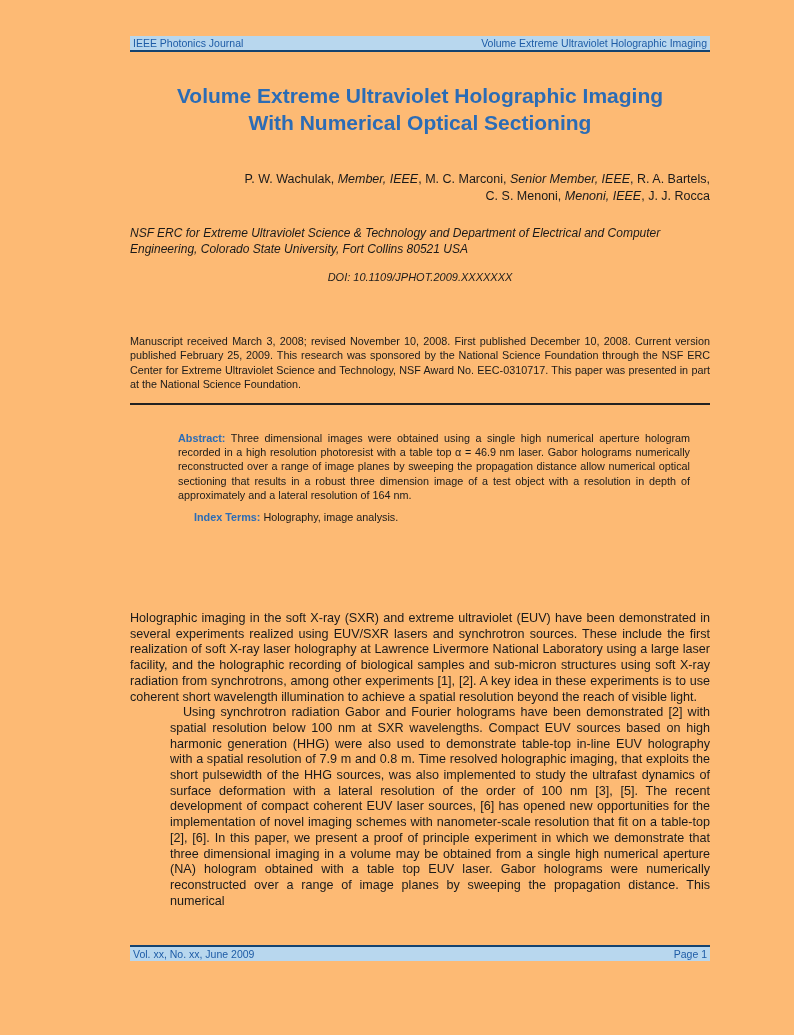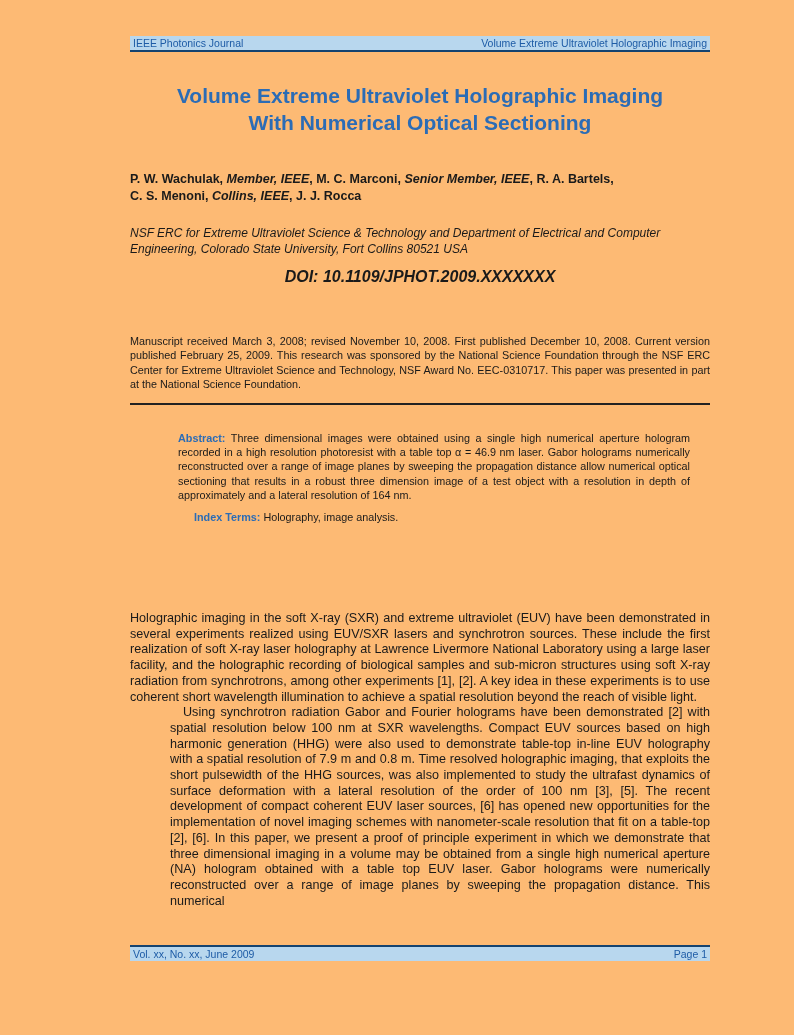--- a/index.html
+++ b/index.html
@@ -25,31 +25,31 @@
   }
   .header-bar{top:36px;border-bottom:2px solid var(--color-bar_border);}
   .footer-bar{top:945px;border-top:2px solid var(--color-bar_border);}
   .paper-title{
     position:absolute;left:107px;width:626px;top:82px;
     text-align:center;font-size:21px;font-weight:bold;line-height:27px;
     color:var(--color-accent);white-space:pre-line;
   }
   .authors{
     position:absolute;left:130px;width:580px;top:171px;
-    text-align:left;font-size:12.5px;font-weight:bold;line-height:16.5px;
+    text-align:right;font-size:12.5px;font-weight:normal;line-height:16.5px;
     white-space:pre-line;
   }
   .affiliation{
     position:absolute;left:130px;width:580px;top:226px;
     text-align:left;font-style:italic;font-size:12px;line-height:15.5px;
     white-space:pre-line;
   }
   .pub-info{
     position:absolute;left:130px;width:580px;top:271px;
-    text-align:center;font-style:italic;font-size:16px;line-height:12.8px;font-weight:bold;
+    text-align:center;font-style:italic;font-size:11px;line-height:12.8px;
   }
   .manuscript-note{
     position:absolute;left:130px;width:580px;top:334px;
     font-size:10.8px;line-height:14.3px;text-align:justify;
   }
   .front-rule{
     position:absolute;left:130px;width:580px;top:403px;height:2px;
     background:var(--color-rule);border:0;
   }
   .front-matter{
@@ -80,21 +80,21 @@
 
   <div class="bar header-bar">
     <span>IEEE Photonics Journal</span>
     <span>Volume Extreme Ultraviolet Holographic Imaging</span>
   </div>
 
   <h1 class="paper-title">Volume Extreme Ultraviolet Holographic Imaging
 With Numerical Optical Sectioning</h1>
 
   <div class="authors"><span>P. W. Wachulak, </span><span style="font-style: italic;">Member, IEEE</span><span>, M. C. Marconi, </span><span style="font-style: italic;">Senior Member, IEEE</span><span>, R. A. Bartels,
-C. S. Menoni, </span><span style="font-style: italic;">Collins, IEEE</span><span>, J. J. Rocca</span></div>
+C. S. Menoni, </span><span style="font-style: italic;">Menoni, IEEE</span><span>, J. J. Rocca</span></div>
 
   <div class="affiliation">NSF ERC for Extreme Ultraviolet Science &amp; Technology and Department of Electrical and Computer
 Engineering, Colorado State University, Fort Collins 80521 USA</div>
 
   <div class="pub-info">
     <div>DOI: 10.1109/JPHOT.2009.XXXXXXX</div>
   </div>
 
   <div class="manuscript-note">Manuscript received March 3, 2008; revised November 10, 2008. First published December 10, 2008. Current version published February 25, 2009. This research was sponsored by the National Science Foundation through the NSF ERC Center for Extreme Ultraviolet Science and Technology, NSF Award No. EEC-0310717. This paper was presented in part at the National Science Foundation.</div>
 

